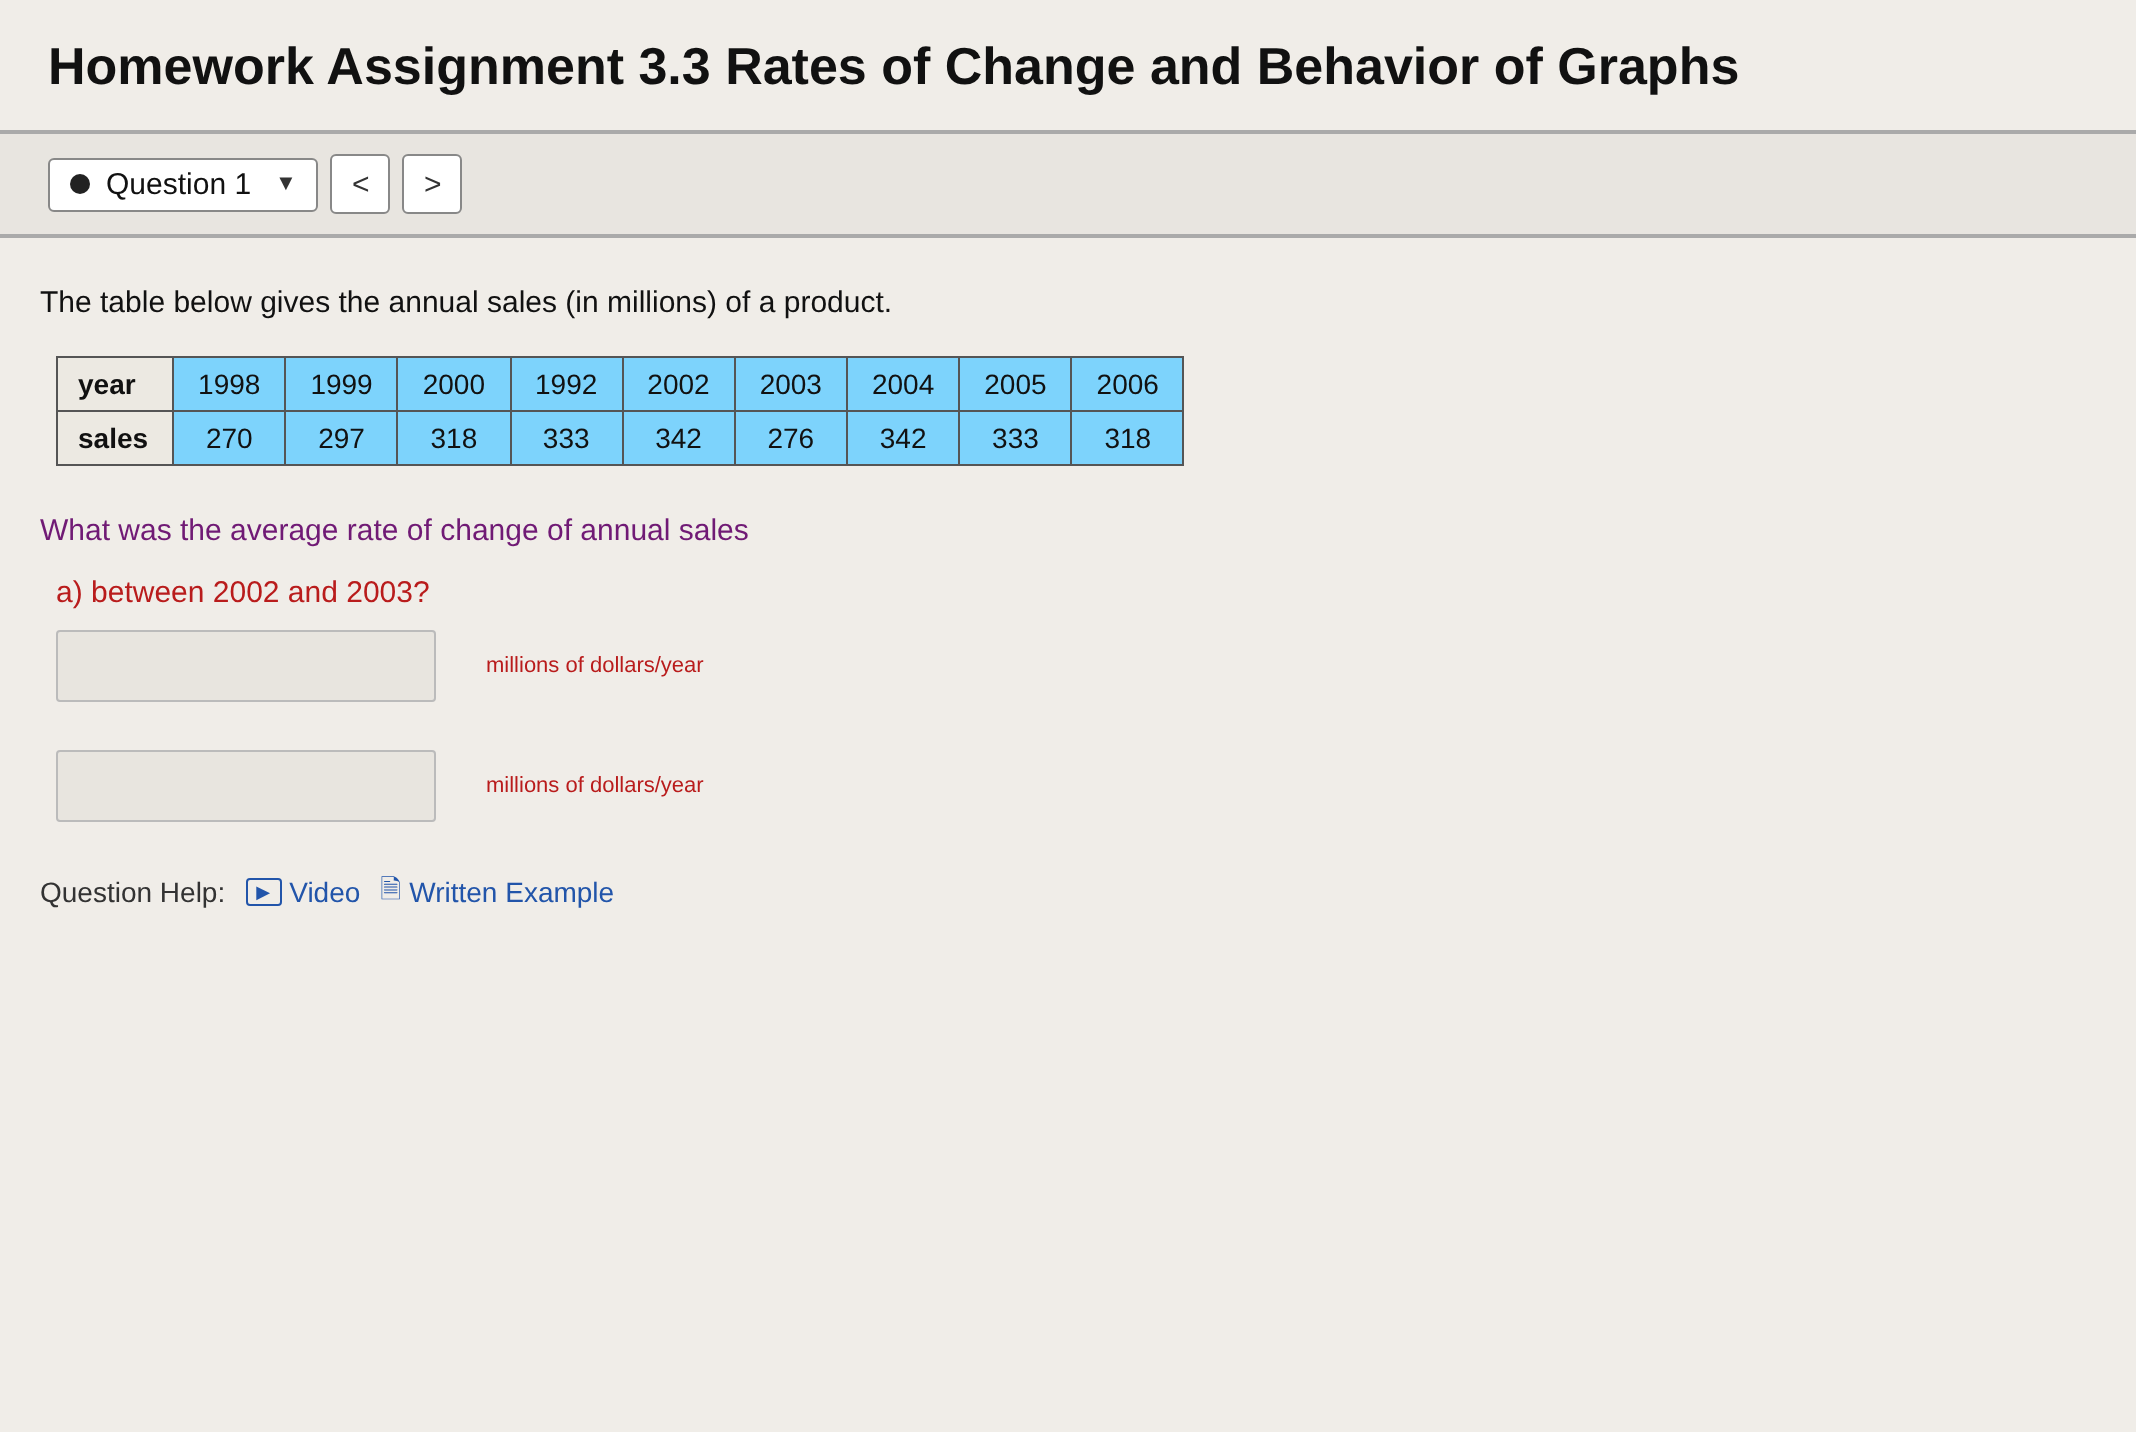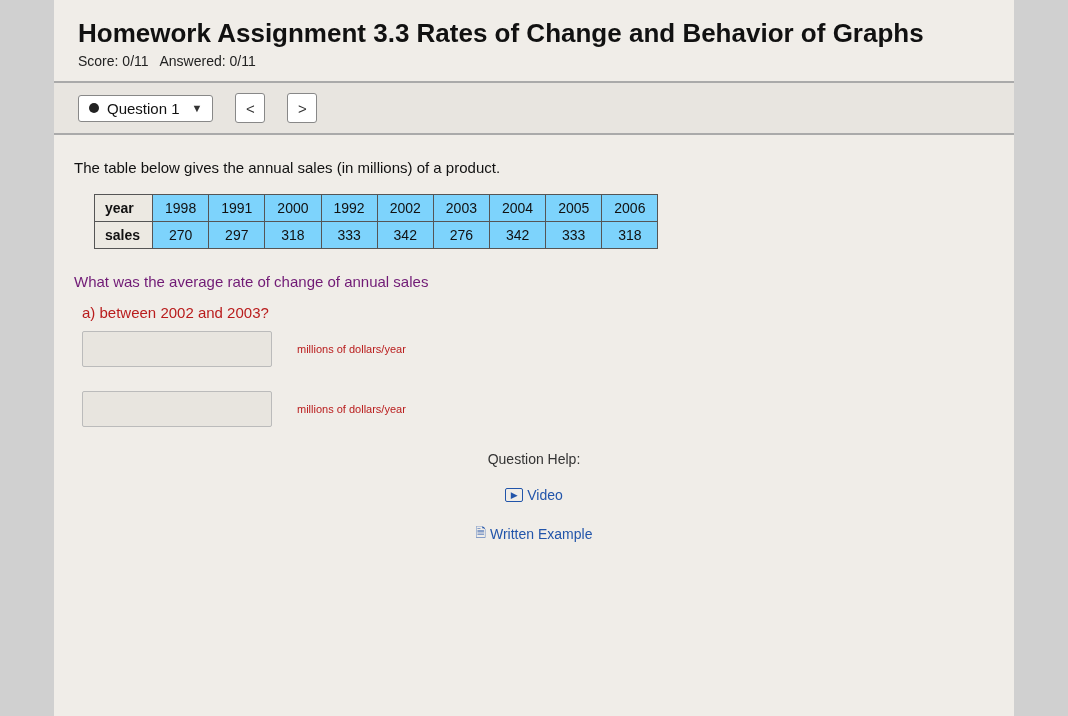--- a/index.html
+++ b/index.html
@@ -9,21 +9,21 @@
       background: #d0d0d0;
       width: 1068px;
       min-height: 716px;
       display: flex;
       align-items: flex-start;
       justify-content: center;
       padding: 0;
     }
 
     .page-container {
-      width: 960px;
+      width: 1068px;
       min-height: 716px;
       background: #c8c8c8;
       display: flex;
       flex-direction: column;
     }
 
     .header-section {
       background: #f0ede8;
       padding: 18px 24px 12px 24px;
       border-bottom: 2px solid #aaa;
@@ -40,21 +40,21 @@
       font-size: 14px;
       color: #222;
     }
 
     .question-nav-bar {
       background: #e8e5e0;
       border-bottom: 2px solid #aaa;
       padding: 10px 24px;
       display: flex;
       align-items: center;
-      gap: 22px;
+      gap: 6px;
     }
 
     .question-selector {
       display: flex;
       align-items: center;
       background: #fff;
       border: 1px solid #888;
       border-radius: 3px;
       padding: 4px 10px;
       font-size: 15px;
@@ -104,21 +104,21 @@
 
     .problem-intro {
       font-size: 15px;
       color: #111;
       margin-bottom: 18px;
     }
 
     .sales-table {
       border-collapse: collapse;
       margin-bottom: 24px;
-      margin-left: 20px;
+      margin-left: 8px;
     }
 
     .sales-table td {
       border: 1px solid #555;
       padding: 5px 12px;
       font-size: 14px;
       color: #111;
       text-align: center;
       background: #7dd3fc;
       min-width: 42px;
@@ -165,25 +165,24 @@
 
     .unit-label {
       font-size: 11px;
       color: #b91c1c;
       margin-left: 11px;
     }
 
     .help-row {
       display: flex;
       align-items: center;
-      gap: 20px;
+      gap: 10px;
       margin-top: 18px;
       font-size: 14px;
       color: #333;
-      flex-direction: column;
     }
 
     .help-video-link {
       color: #2255aa;
       text-decoration: none;
       font-size: 14px;
       display: flex;
       align-items: center;
       gap: 4px;
     }
@@ -215,24 +214,20 @@
       font-size: 13px;
     }
   </style>
 </head>
 <body>
 
 <div class="page-container">
 
   <div class="header-section">
     <div class="assignment-title">Homework Assignment 3.3 Rates of Change and Behavior of Graphs</div>
-    <div class="score-line">
-      <span>Score: 0/11</span>&nbsp;&nbsp;
-      <span>Answered: 0/11</span>
-    </div>
   </div>
 
   <div class="question-nav-bar">
     <div class="question-selector">
       <span class="question-dot"></span>
       <span class="question-label">Question 1</span>
       <span class="chevron-down">▼</span>
     </div>
     <div class="nav-btn">
       <span>&lt;</span>
@@ -244,21 +239,21 @@
 
   <div class="content-section">
 
     <div class="problem-intro">The table below gives the annual sales (in millions) of a product.</div>
 
     <table class="sales-table">
       <tbody>
           <tr>
         <td class="row-label">year</td>
         <td>1998</td>
-        <td>1991</td>
+        <td>1999</td>
         <td>2000</td>
         <td>1992</td>
         <td>2002</td>
         <td>2003</td>
         <td>2004</td>
         <td>2005</td>
         <td>2006</td>
       </tr>
       <tr>
         <td class="row-label">sales</td>

